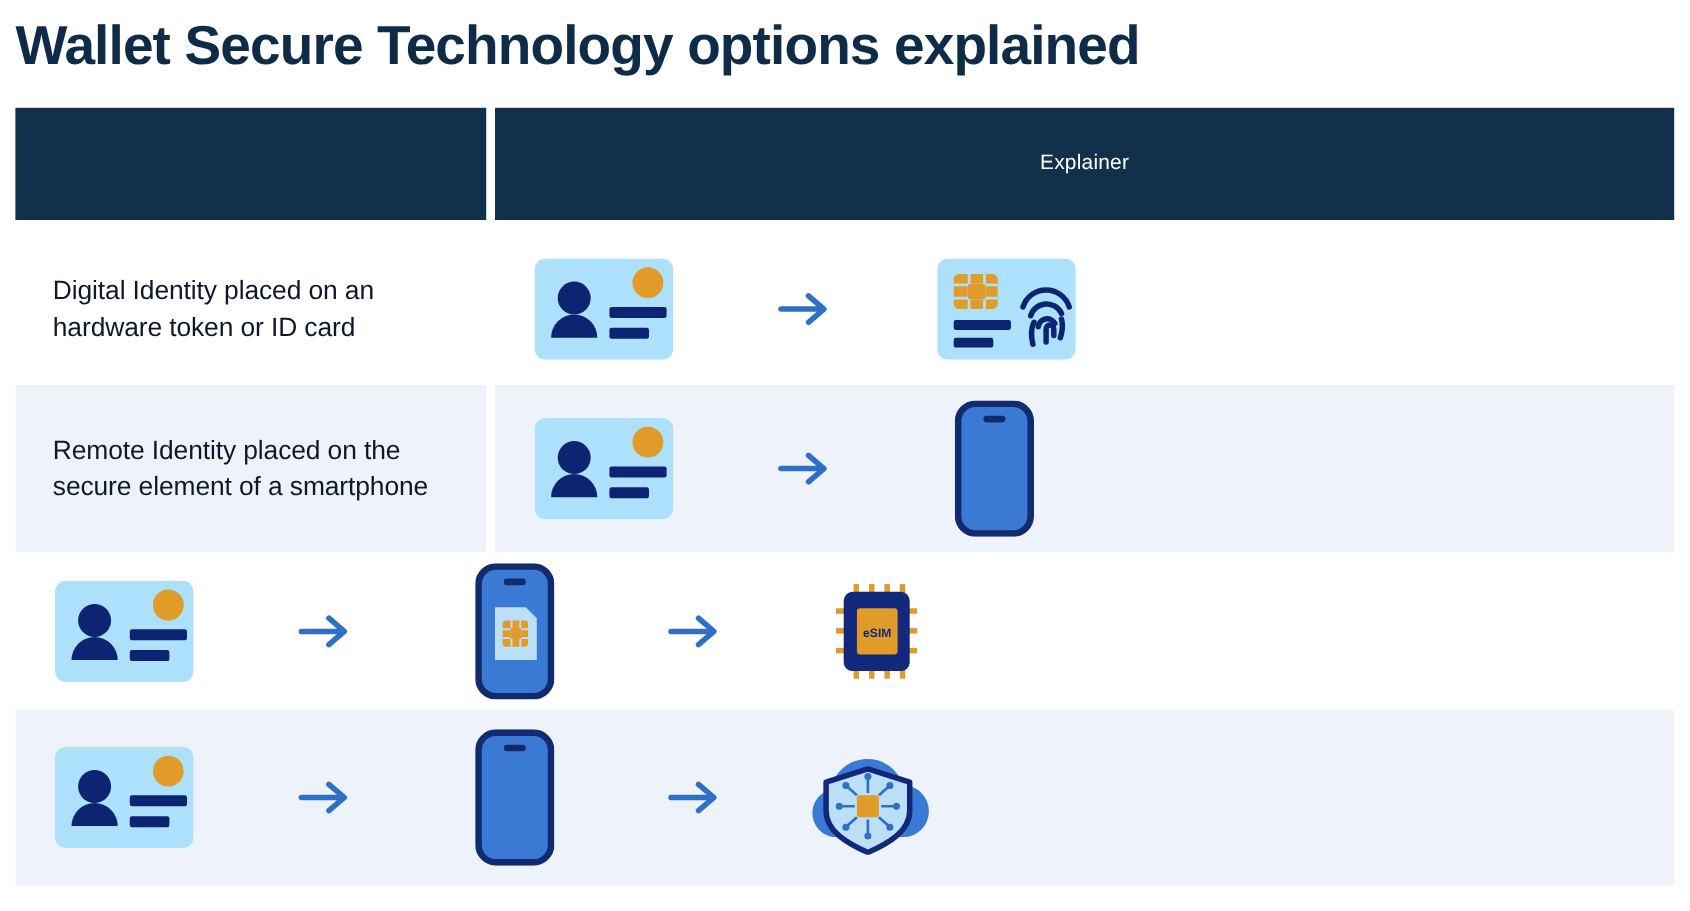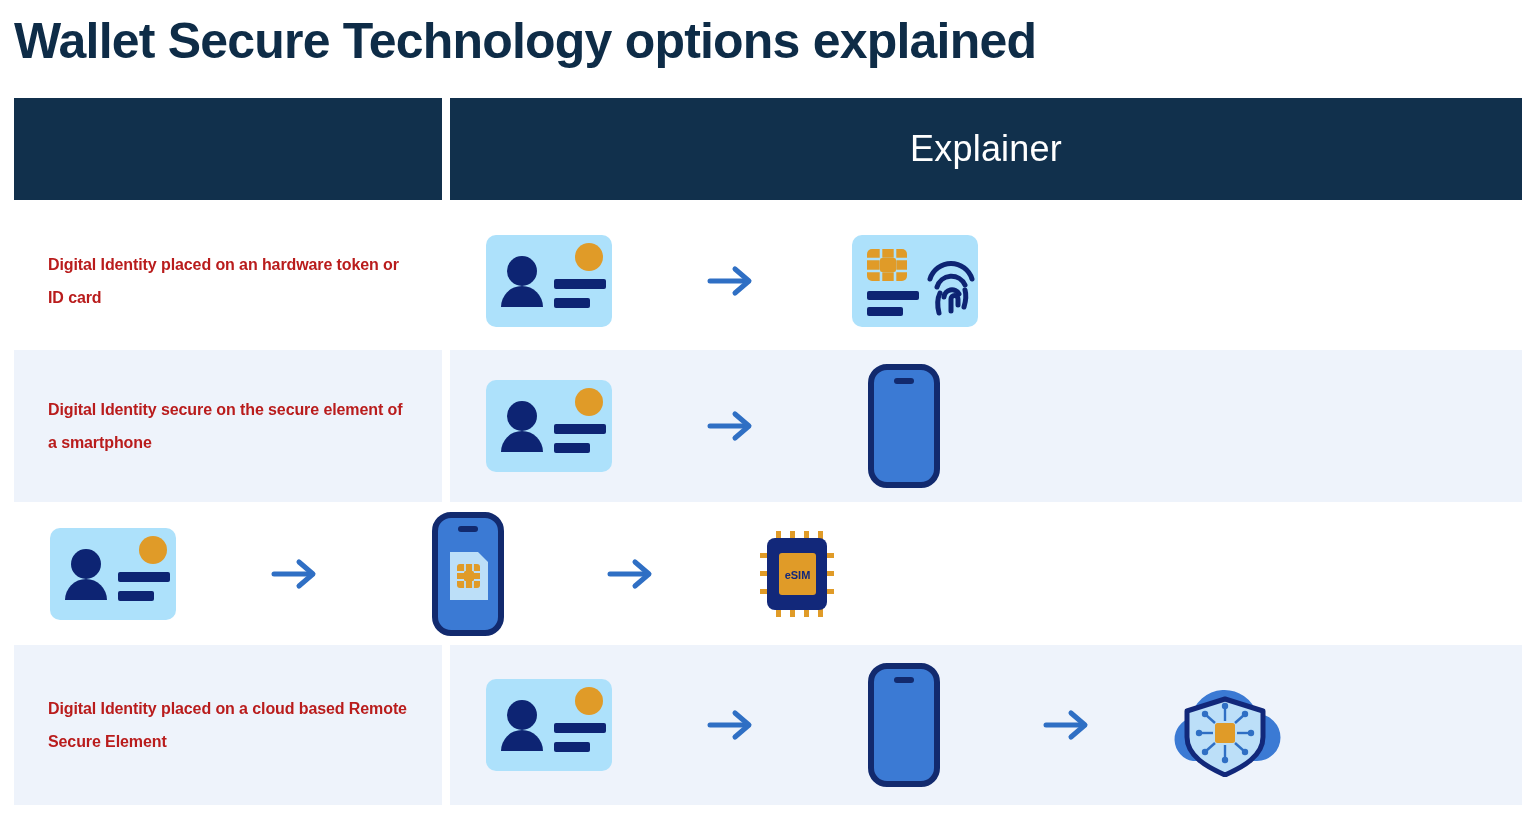--- a/index.html
+++ b/index.html
@@ -52,21 +52,21 @@
   }
   .th-right {
     flex: 1;
     background: #11304c;
     display: flex;
     align-items: center;
     justify-content: center;
   }
   .th-right-label {
     color: #ffffff;
-    font-size: 36px;
+    font-size: 19px;
     font-weight: 400;
     letter-spacing: 0.2px;
   }
 
   .row {
     display: flex;
     gap: 8px;
     background: transparent;
   }
   .row.alt .cell-label,
@@ -74,24 +74,24 @@
     background: #eef3fb;
   }
 
   .cell-label {
     width: 428px;
     padding: 24px 34px 24px 34px;
     display: flex;
     align-items: center;
   }
   .cell-label-text {
-    font-size: 16px;
+    font-size: 24px;
     line-height: 33px;
-    font-weight: 700;
-    color: #b91c1c;
+    font-weight: 400;
+    color: #0f172a;
     letter-spacing: -0.1px;
   }
 
   .cell-explainer {
     flex: 1;
     display: flex;
     align-items: center;
     padding-left: 36px;
     gap: 26px;
   }
@@ -179,21 +179,21 @@
               <path d="M87 78 q-3 -12 1 -20" stroke-width="5"></path>
               <path d="M112 72 q3 -10 1 -17" stroke-width="5"></path>
             </g>
           </svg>
         </span>
       </div>
     </div>
 
     <div class="row row-2 alt">
       <div class="cell-label">
-        <div class="cell-label-text">Digital Identity secure on the secure element of a smartphone</div>
+        <div class="cell-label-text">Remote Identity placed on the secure element of a smartphone</div>
       </div>
       <div class="cell-explainer">
 
         <span class="icon-slot">
           <svg width="126" height="92" viewBox="0 0 126 92">
             <rect x="0" y="0" width="126" height="92" rx="10" fill="#ade1fb"></rect>
             <circle cx="36" cy="36" r="15" fill="#0d2473"></circle>
             <path d="M15 72 a21 21 0 0 1 42 0 z" fill="#0d2473"></path>
             <rect x="68" y="44" width="52" height="10" rx="2" fill="#0d2473"></rect>
             <rect x="68" y="63" width="36" height="10" rx="2" fill="#0d2473"></rect>
@@ -293,23 +293,20 @@
             </g>
             <rect x="7" y="9" width="60" height="72" rx="8" fill="#12287a"></rect>
             <rect x="19" y="24" width="37" height="42" rx="3" fill="#e09b28"></rect>
             <text x="37.5" y="50" text-anchor="middle" font-family="'Liberation Sans', sans-serif" font-size="11" font-weight="700" fill="#12287a">eSIM</text>
           </svg>
         </span>
       </div>
     </div>
 
     <div class="row row-4 alt">
-      <div class="cell-label">
-        <div class="cell-label-text">Digital Identity placed on a cloud based Remote Secure Element</div>
-      </div>
       <div class="cell-explainer">
 
         <span class="icon-slot">
           <svg width="126" height="92" viewBox="0 0 126 92">
             <rect x="0" y="0" width="126" height="92" rx="10" fill="#ade1fb"></rect>
             <circle cx="36" cy="36" r="15" fill="#0d2473"></circle>
             <path d="M15 72 a21 21 0 0 1 42 0 z" fill="#0d2473"></path>
             <rect x="68" y="44" width="52" height="10" rx="2" fill="#0d2473"></rect>
             <rect x="68" y="63" width="36" height="10" rx="2" fill="#0d2473"></rect>
             <circle cx="103" cy="22" r="14" fill="#e09b28"></circle>

